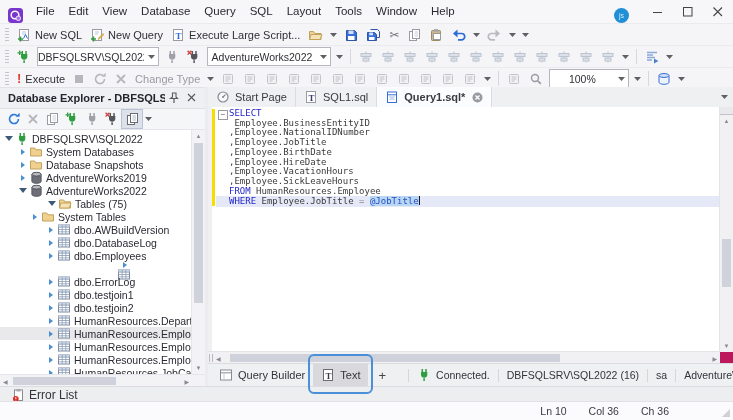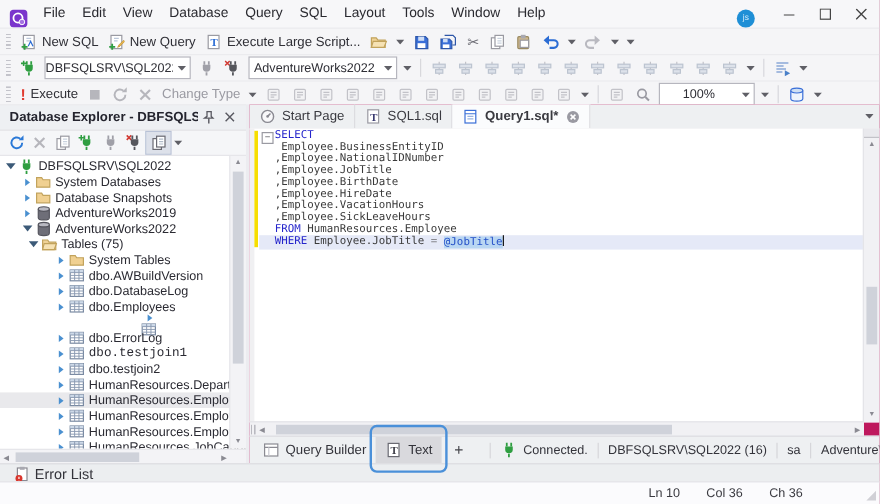--- a/index.html
+++ b/index.html
@@ -758,33 +758,33 @@
             <span class="ar-e"></span>
           </span>
           <span class="ticon">
             <svg width="13" height="14">
               <path d="M1.9 3.2v7.2c0 1 2 1.9 4.6 1.9s4.6-.9 4.6-1.9V3.2" fill="#6e6e78" stroke="#55555e"></path>
               <ellipse cx="6.5" cy="3.2" rx="4.6" ry="1.9" fill="#b9b9c2" stroke="#55555e"></ellipse>
             </svg>
           </span>
           <span class="tlbl">AdventureWorks2022</span>
         </div>
-        <div class="titem" style="padding-left: 22px;">
+        <div class="titem" style="padding-left: 46px;">
           <span class="tarrow">
             <span class="ar-e"></span>
           </span>
           <span class="ticon">
             <svg width="14" height="13">
               <path d="M1.5 3h4.2l1.2 1.8h5.6V11H1.5z" fill="#efd296" stroke="#c2a35c"></path>
               <path d="M2.8 6H13l-1.8 5H1.5z" fill="#f6e2b4" stroke="#c2a35c"></path>
             </svg>
           </span>
           <span class="tlbl">Tables (75)</span>
         </div>
-        <div class="titem" style="padding-left: 45px;">
+        <div class="titem" style="padding-left: 29px;">
           <span class="tarrow">
             <span class="ar-c"></span>
           </span>
           <span class="ticon">
             <svg width="14" height="13">
               <path d="M1.5 3h4.2l1.2 1.8h5.6V11H1.5z" fill="#f0d091" stroke="#c2a35c"></path>
             </svg>
           </span>
           <span class="tlbl">System Tables</span>
         </div>
@@ -846,21 +846,21 @@
           </span>
           <span class="ticon">
             <svg width="14" height="13">
               <rect x="1.5" y="2" width="11" height="9" fill="#fff" stroke="#7a8aa2"></rect>
               <rect x="1.5" y="2" width="11" height="2.2" fill="#cdd9e8"></rect>
               <path d="M1.5 4.2h11M1.5 6.5h11M1.5 8.8h11M5.2 2v9M8.8 2v9" stroke="#8a9ab2" stroke-width=".8" fill="none"></path>
             </svg>
           </span>
           <span class="tlbl">dbo.ErrorLog</span>
         </div>
-        <div class="titem" style="padding-left: 45px; font-family: Liberation Mono, monospace;">
+        <div class="titem" style="padding-left: 45px;">
           <span class="tarrow">
             <span class="ar-c"></span>
           </span>
           <span class="ticon">
             <svg width="14" height="13">
               <rect x="1.5" y="2" width="11" height="9" fill="#fff" stroke="#7a8aa2"></rect>
               <rect x="1.5" y="2" width="11" height="2.2" fill="#cdd9e8"></rect>
               <path d="M1.5 4.2h11M1.5 6.5h11M1.5 8.8h11M5.2 2v9M8.8 2v9" stroke="#8a9ab2" stroke-width=".8" fill="none"></path>
             </svg>
           </span>

